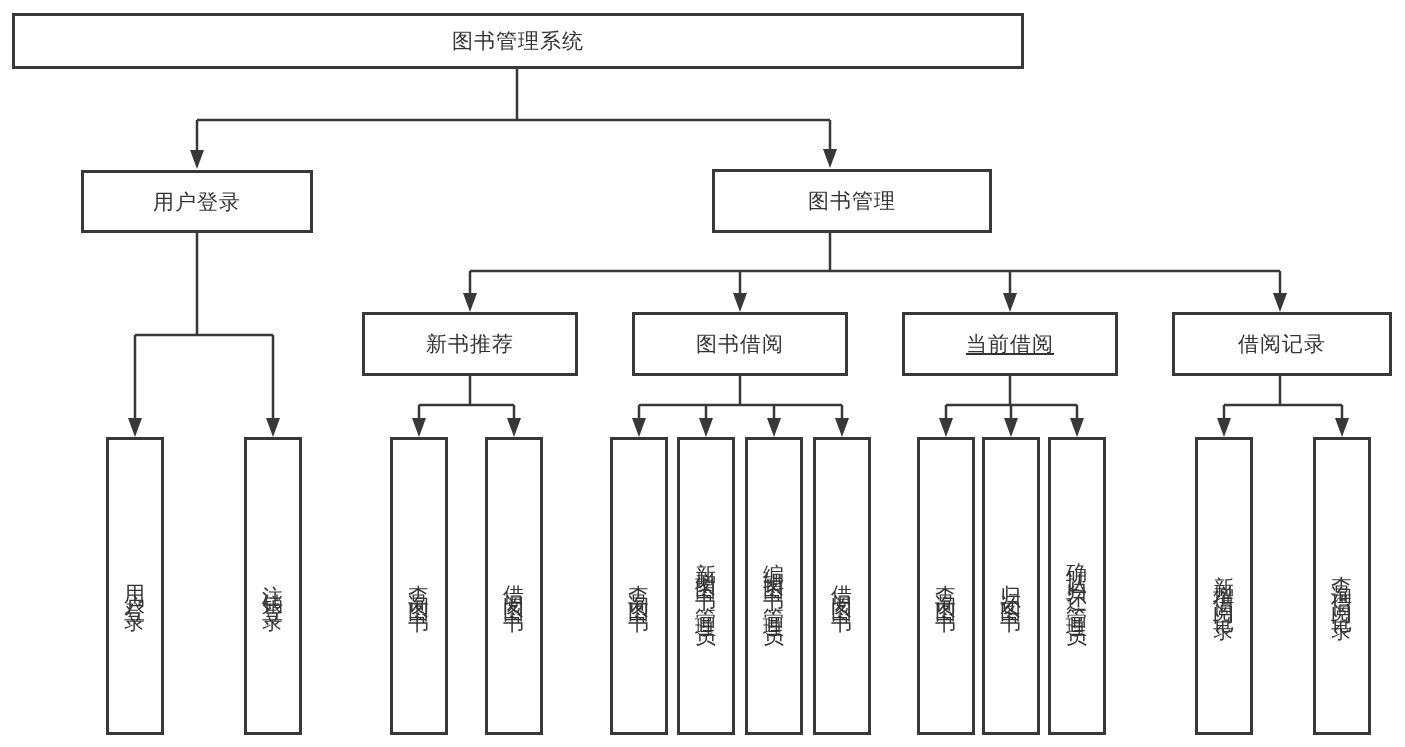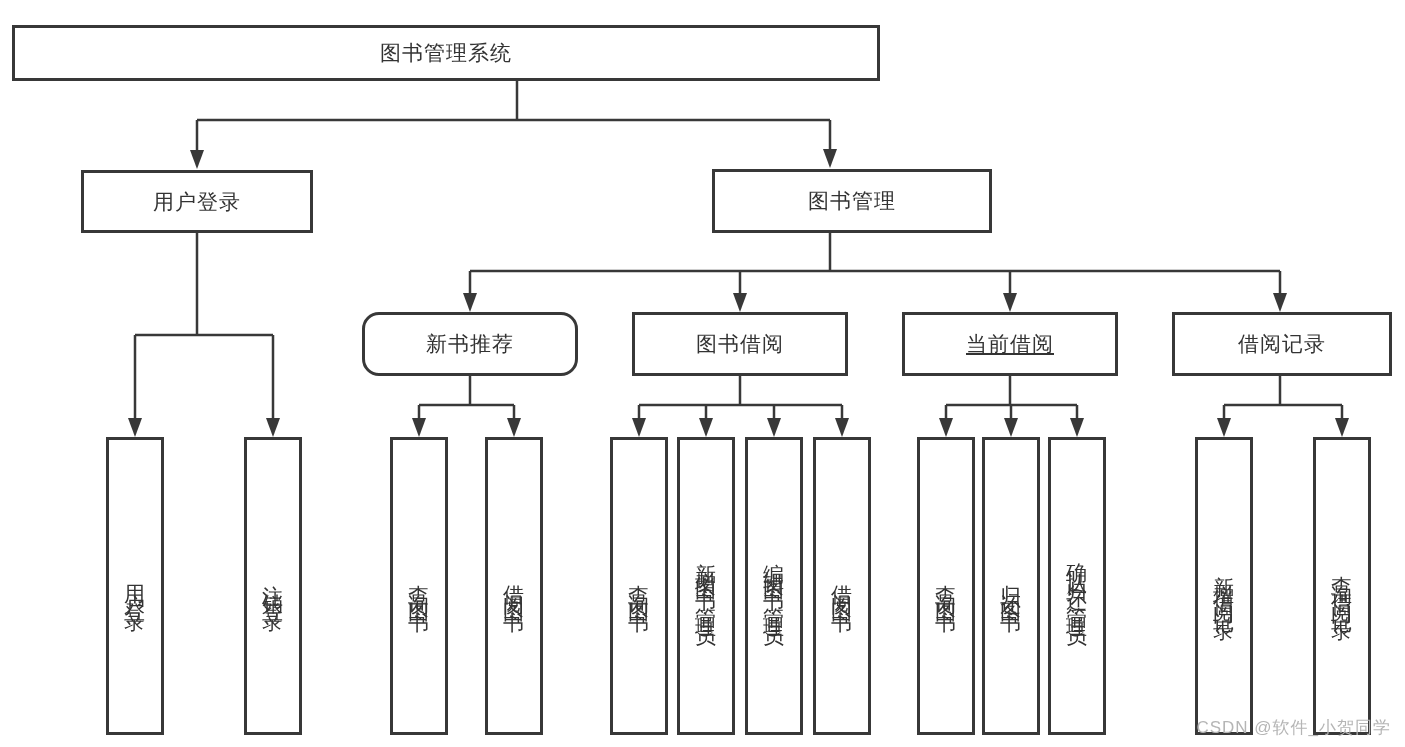--- a/index.html
+++ b/index.html
@@ -91,26 +91,26 @@
       <path d="M767,418 L781,418 L774,437 Z"></path>
       <path d="M835,418 L849,418 L842,437 Z"></path>
       <path d="M939,418 L953,418 L946,437 Z"></path>
       <path d="M1004,418 L1018,418 L1011,437 Z"></path>
       <path d="M1070,418 L1084,418 L1077,437 Z"></path>
       <path d="M1217,418 L1231,418 L1224,437 Z"></path>
       <path d="M1335,418 L1349,418 L1342,437 Z"></path>
     </g>
   </svg>
 
-  <div class="box hbox" style="left:12px; top:13px; width:868px; height:56px;margin-top:12px;">图书管理系统</div>
+  <div class="box hbox" style="left:12px; top:13px; width:1012px; height:56px;">图书管理系统</div>
 
   <div class="box hbox" style="left:81px; top:170px; width:232px; height:63px;">用户登录</div>
   <div class="box hbox" style="left:712px; top:169px; width:280px; height:64px;">图书管理</div>
 
-  <div class="box hbox" style="left:362px; top:312px; width:216px; height:64px;border-radius:17px;">新书推荐</div>
+  <div class="box hbox" style="left:362px; top:312px; width:216px; height:64px;">新书推荐</div>
   <div class="box hbox" style="left:632px; top:312px; width:216px; height:64px;">图书借阅</div>
   <div class="box hbox" style="left:902px; top:312px; width:216px; height:64px;text-decoration:underline;">当前借阅</div>
   <div class="box hbox" style="left:1172px; top:312px; width:220px; height:64px;">借阅记录</div>
 
   <div class="box vbox" style="left:106px; top:437px; width:58px; height:298px;">
     <span class="vlabel">用户登录</span>
   </div>
   <div class="box vbox" style="left:244px; top:437px; width:58px; height:298px;">
     <span class="vlabel">注销登录</span>
   </div>
@@ -145,15 +145,14 @@
     <span class="vlabel">确认归还（管理员）</span>
   </div>
 
   <div class="box vbox" style="left:1195px; top:437px; width:58px; height:298px;">
     <span class="vlabel">新增借阅记录</span>
   </div>
   <div class="box vbox" style="left:1313px; top:437px; width:58px; height:298px;">
     <span class="vlabel">查询借阅记录</span>
   </div>
 
-  <div class="watermark">CSDN @软件_小贺同学</div>
 
 </div>
 
 </body></html>

